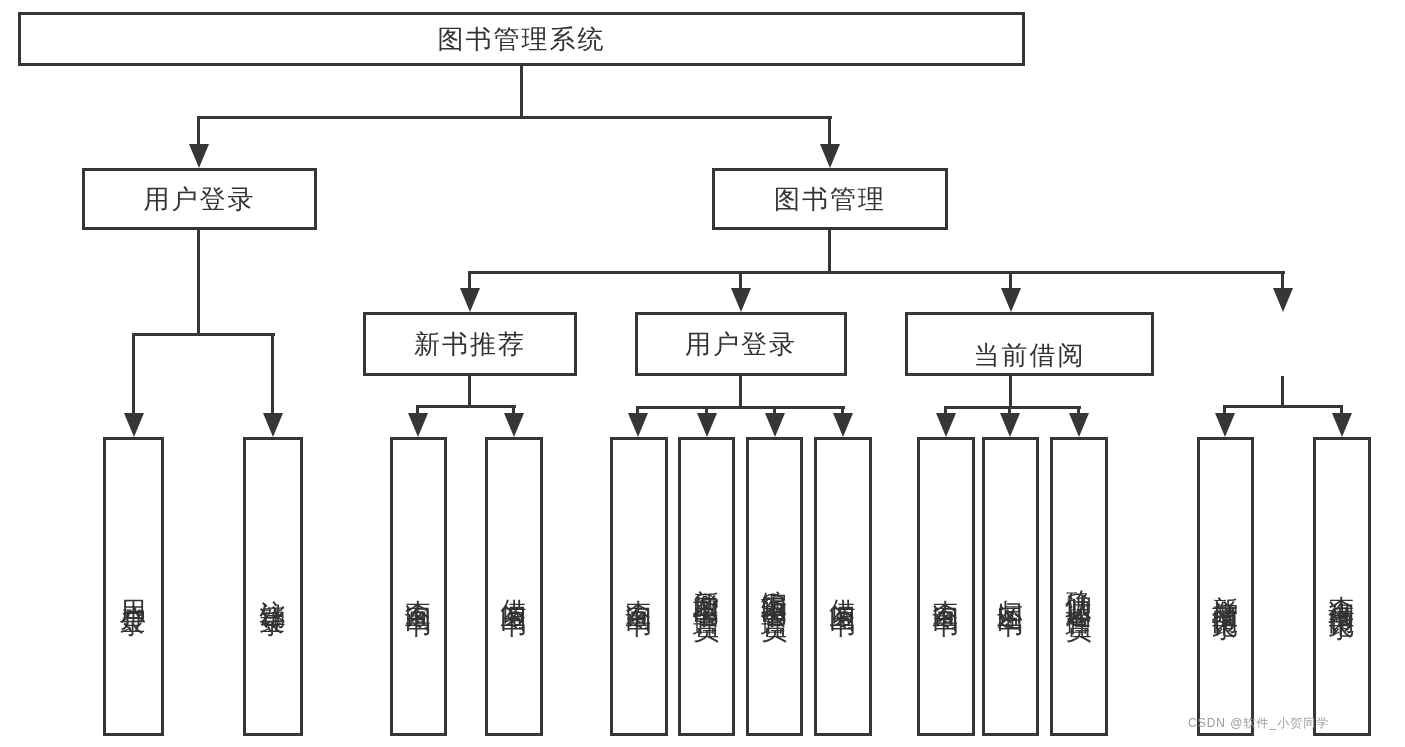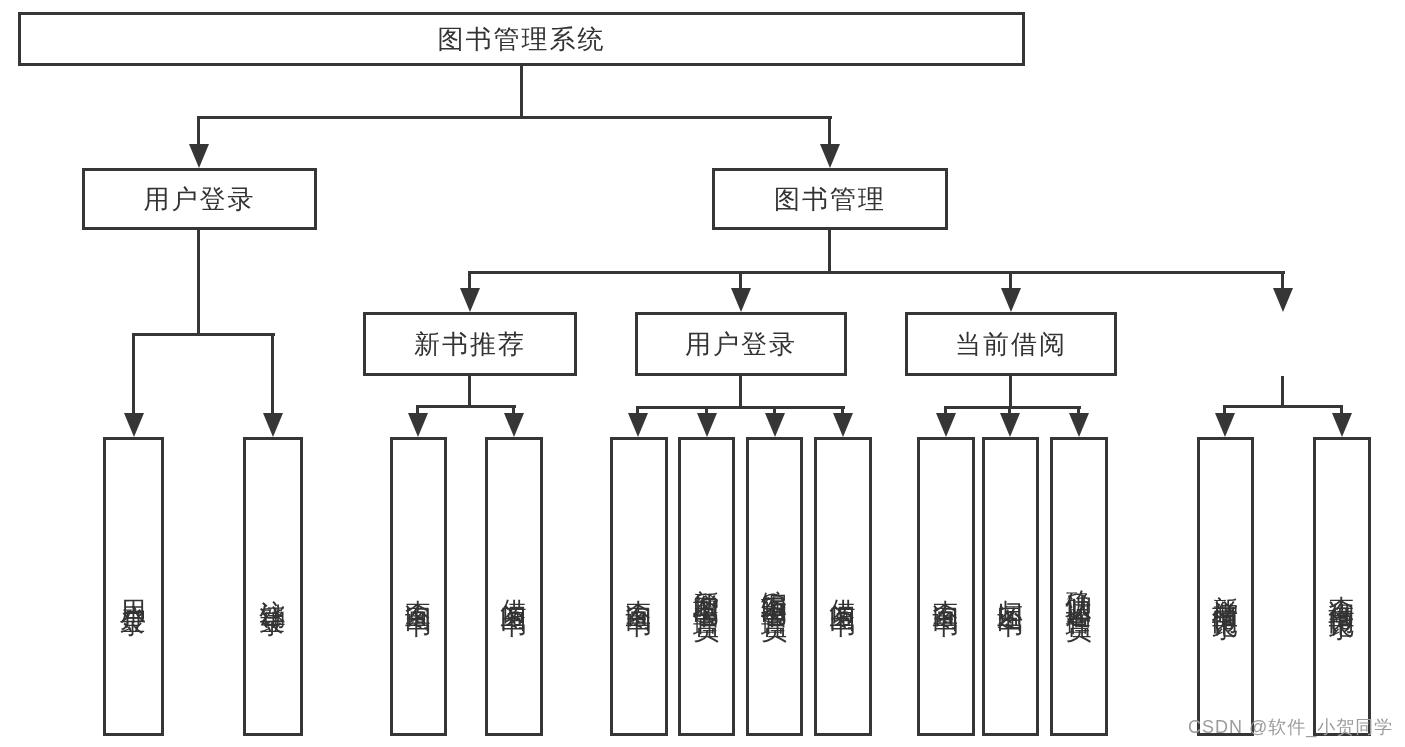--- a/index.html
+++ b/index.html
@@ -41,21 +41,21 @@
   .arr{
     position:absolute;
     width:0;height:0;
     border-left:10px solid transparent;
     border-right:10px solid transparent;
     border-top:24px solid #363636;
   }
   .watermark{
     position:absolute;
     left:1188px;top:715px;
-    font-size:18px;
+    font-size:12px;
     color:#9c9c9c;
     letter-spacing:1px;
     white-space:nowrap;
     z-index:5;
   }
 </style>
 </head>
 <body>
 
 <div id="stage">
@@ -132,21 +132,21 @@
   <div class="node lvl3" style="left:363px;width:214px;">
     <span>新书推荐</span>
   </div>
 
   <div class="node lvl2" style="left:712px;width:236px;">
     <span>图书管理</span>
   </div>
   <div class="node lvl3" style="left:635px;width:212px;">
     <span>用户登录</span>
   </div>
-  <div class="node lvl3" style="left:905px;width:212px;">
+  <div class="node lvl3" style="left:905px;width:249px;align-items:flex-end;">
     <span>当前借阅</span>
   </div>
 
   <div class="node leaf" style="left:103px;width:61px;">
     <span class="vtext">用户登录</span>
   </div>
   <div class="node leaf" style="left:243px;width:60px;">
     <span class="vtext">注销登录</span>
   </div>
 

